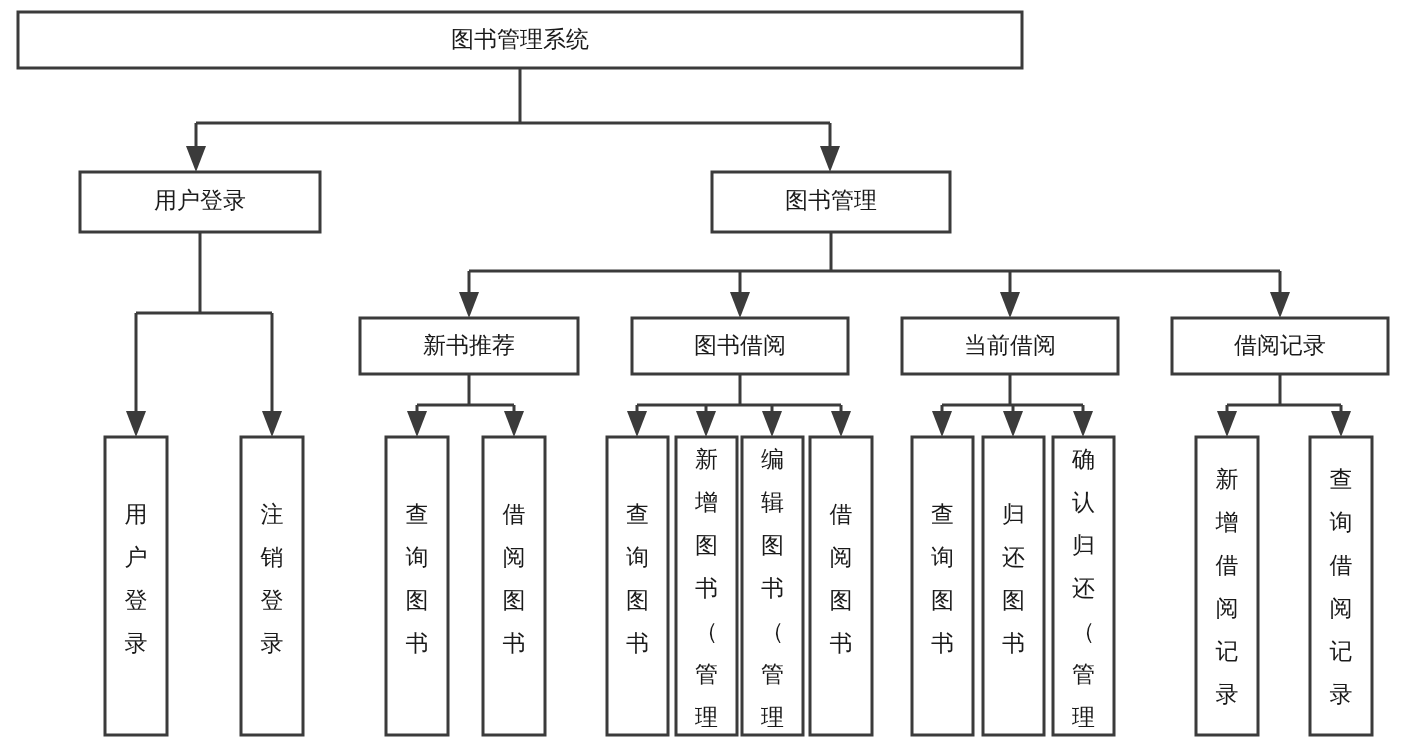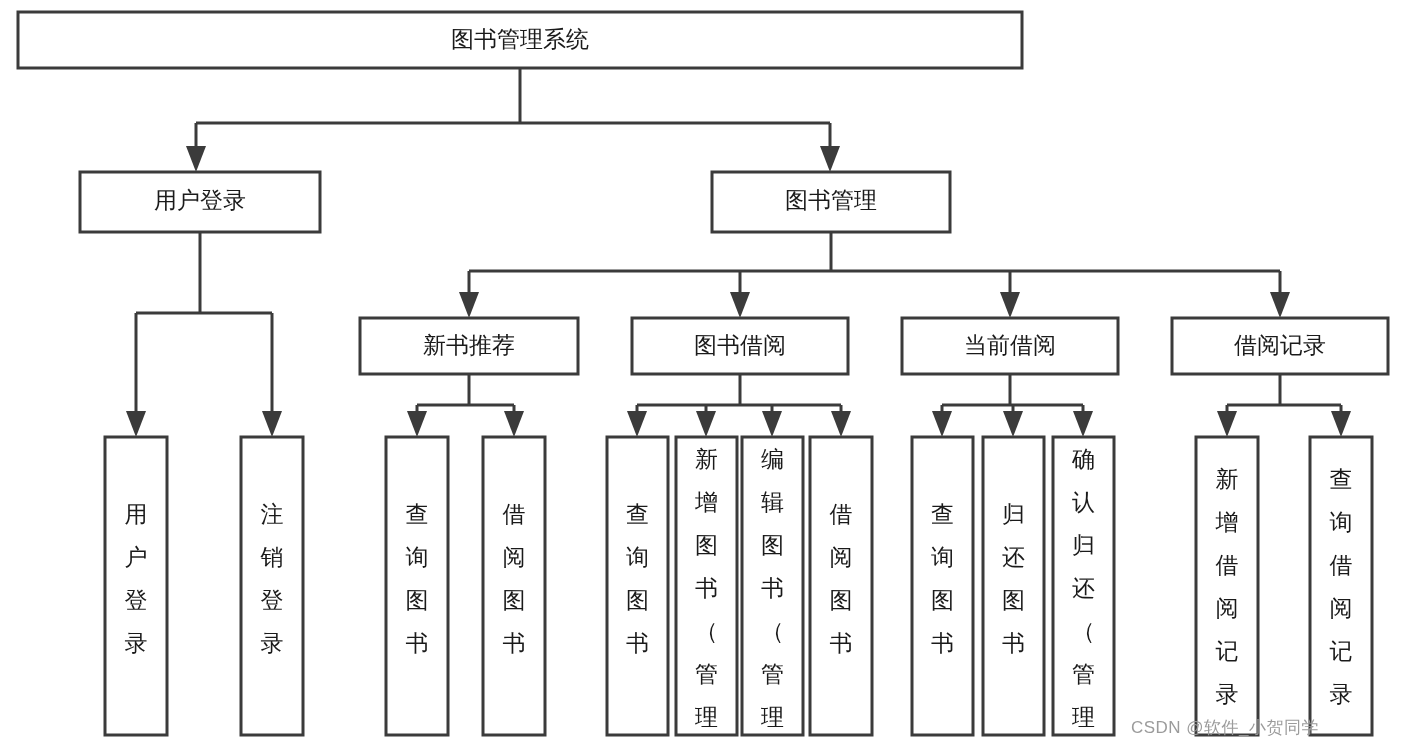--- a/index.html
+++ b/index.html
@@ -225,14 +225,13 @@
           <text class="node-label-v" x="1227"><tspan x="1227" y="487">新</tspan><tspan x="1227" y="530">增</tspan><tspan x="1227" y="573">借</tspan><tspan x="1227" y="616">阅</tspan><tspan x="1227" y="659">记</tspan><tspan x="1227" y="702">录</tspan></text>
         </g>
         <g>
           <rect class="node-box" x="1310" y="437" width="62" height="298"></rect>
           <text class="node-label-v" x="1341"><tspan x="1341" y="487">查</tspan><tspan x="1341" y="530">询</tspan><tspan x="1341" y="573">借</tspan><tspan x="1341" y="616">阅</tspan><tspan x="1341" y="659">记</tspan><tspan x="1341" y="702">录</tspan></text>
         </g>
       </g>
 
   </svg>
 
-  <div class="watermark">CSDN @软件_小贺同学</div>
 </div>
 
 </body></html>

